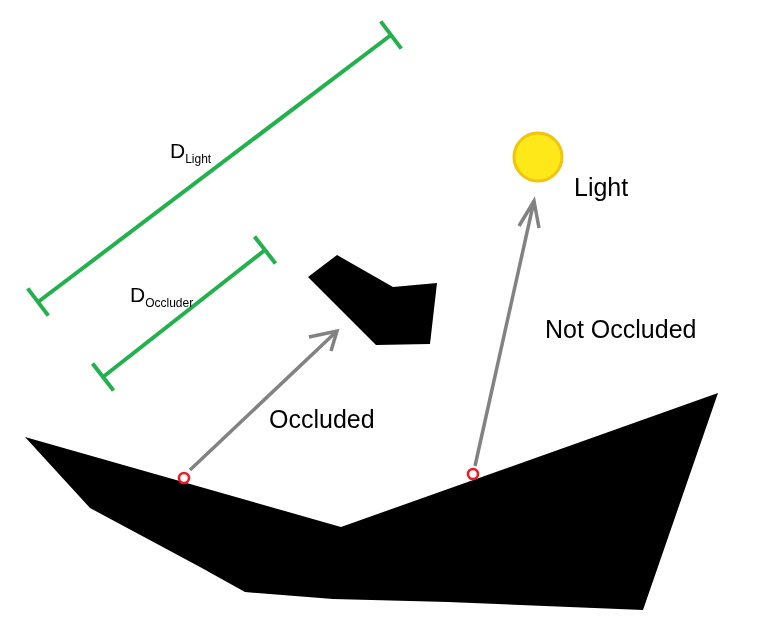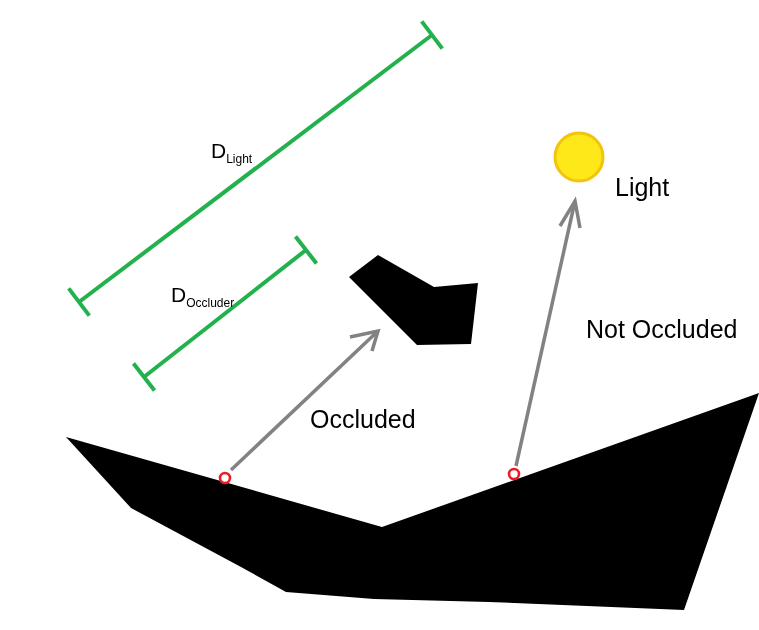--- a/index.html
+++ b/index.html
@@ -8,21 +8,20 @@
     width: 759px;
     height: 630px;
     background: #FFFFFF;
     overflow: hidden;
     font-family: "Liberation Sans", sans-serif;
   }
   .diagram-wrap {
     position: relative;
     width: 631px;
     height: 630px;
-    padding-left: 41px;
   }
   svg { display: block; }
   text { fill: #000000; }
   .measure-label { font-size: 21px; }
   .measure-sub   { font-size: 12px; }
   .big-label     { font-size: 25px; }
   .measure-line, .measure-tick { fill: none; stroke-width: 4; stroke-linecap: butt; }
   .ray-shaft, .ray-head { fill: none; stroke-width: 3.5; stroke-linecap: butt; stroke-linejoin: miter; }
   .surface-point { stroke-width: 2.6; }
   .sun { stroke-width: 3; }

